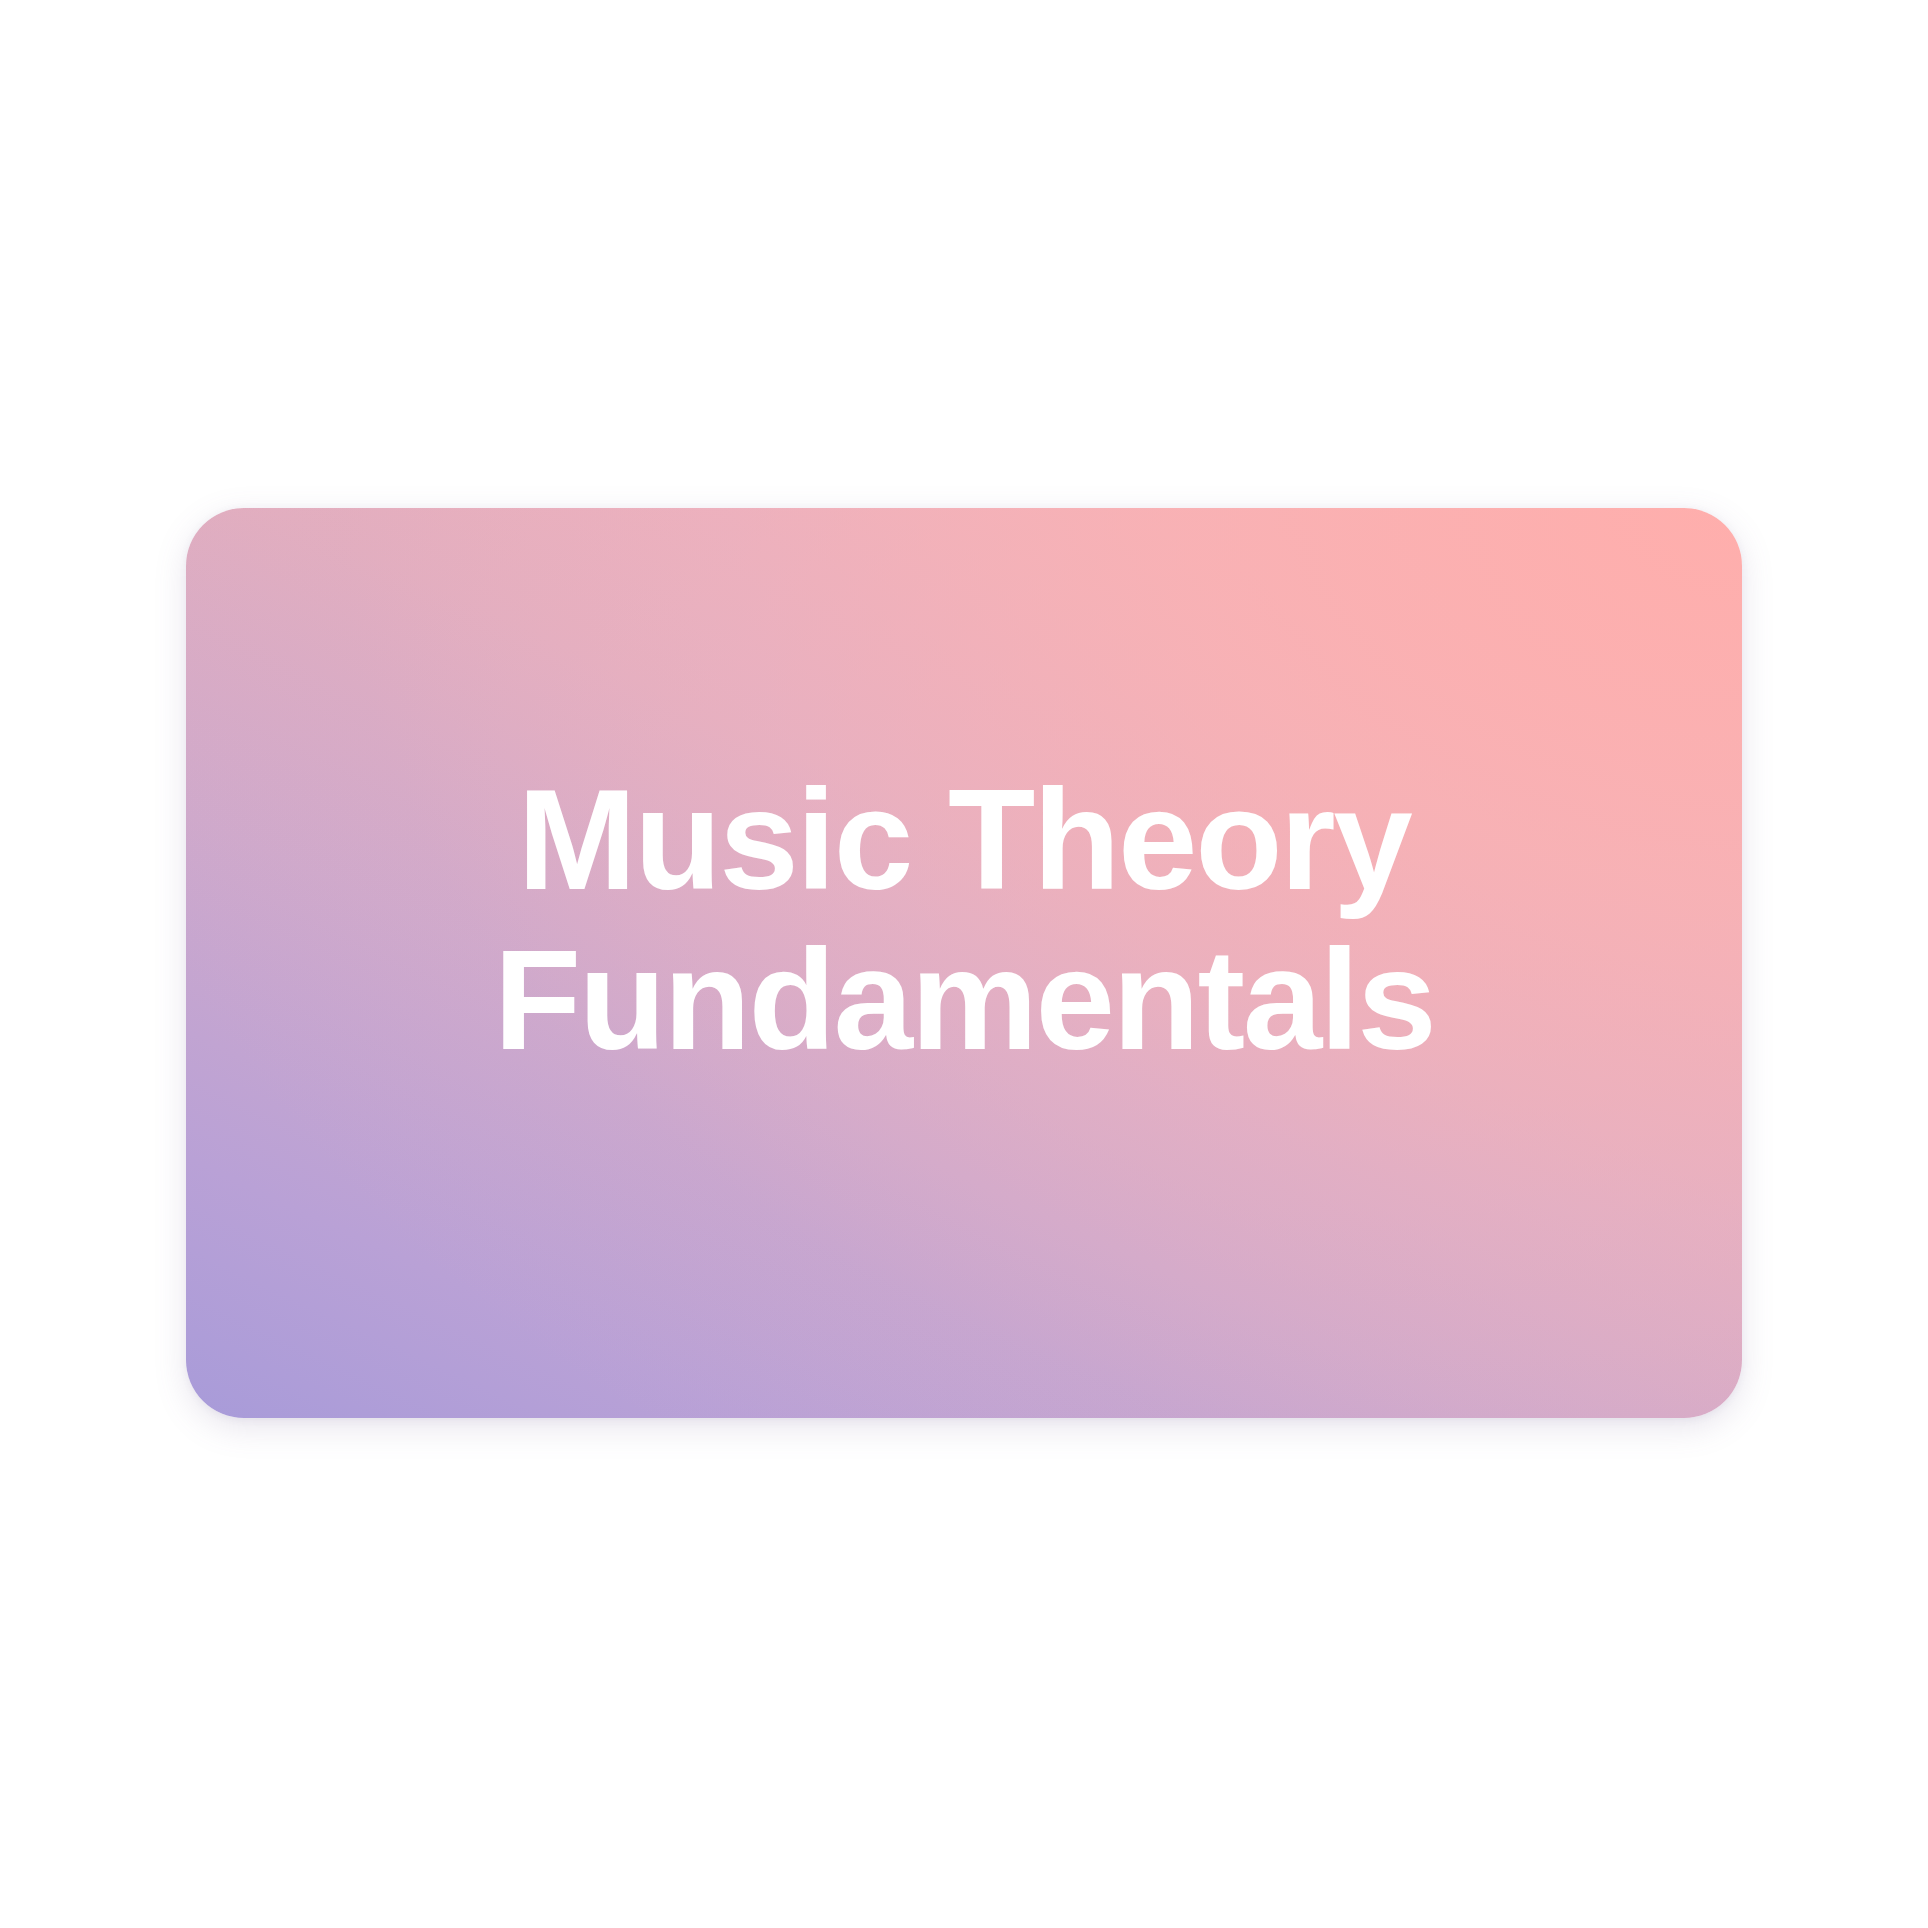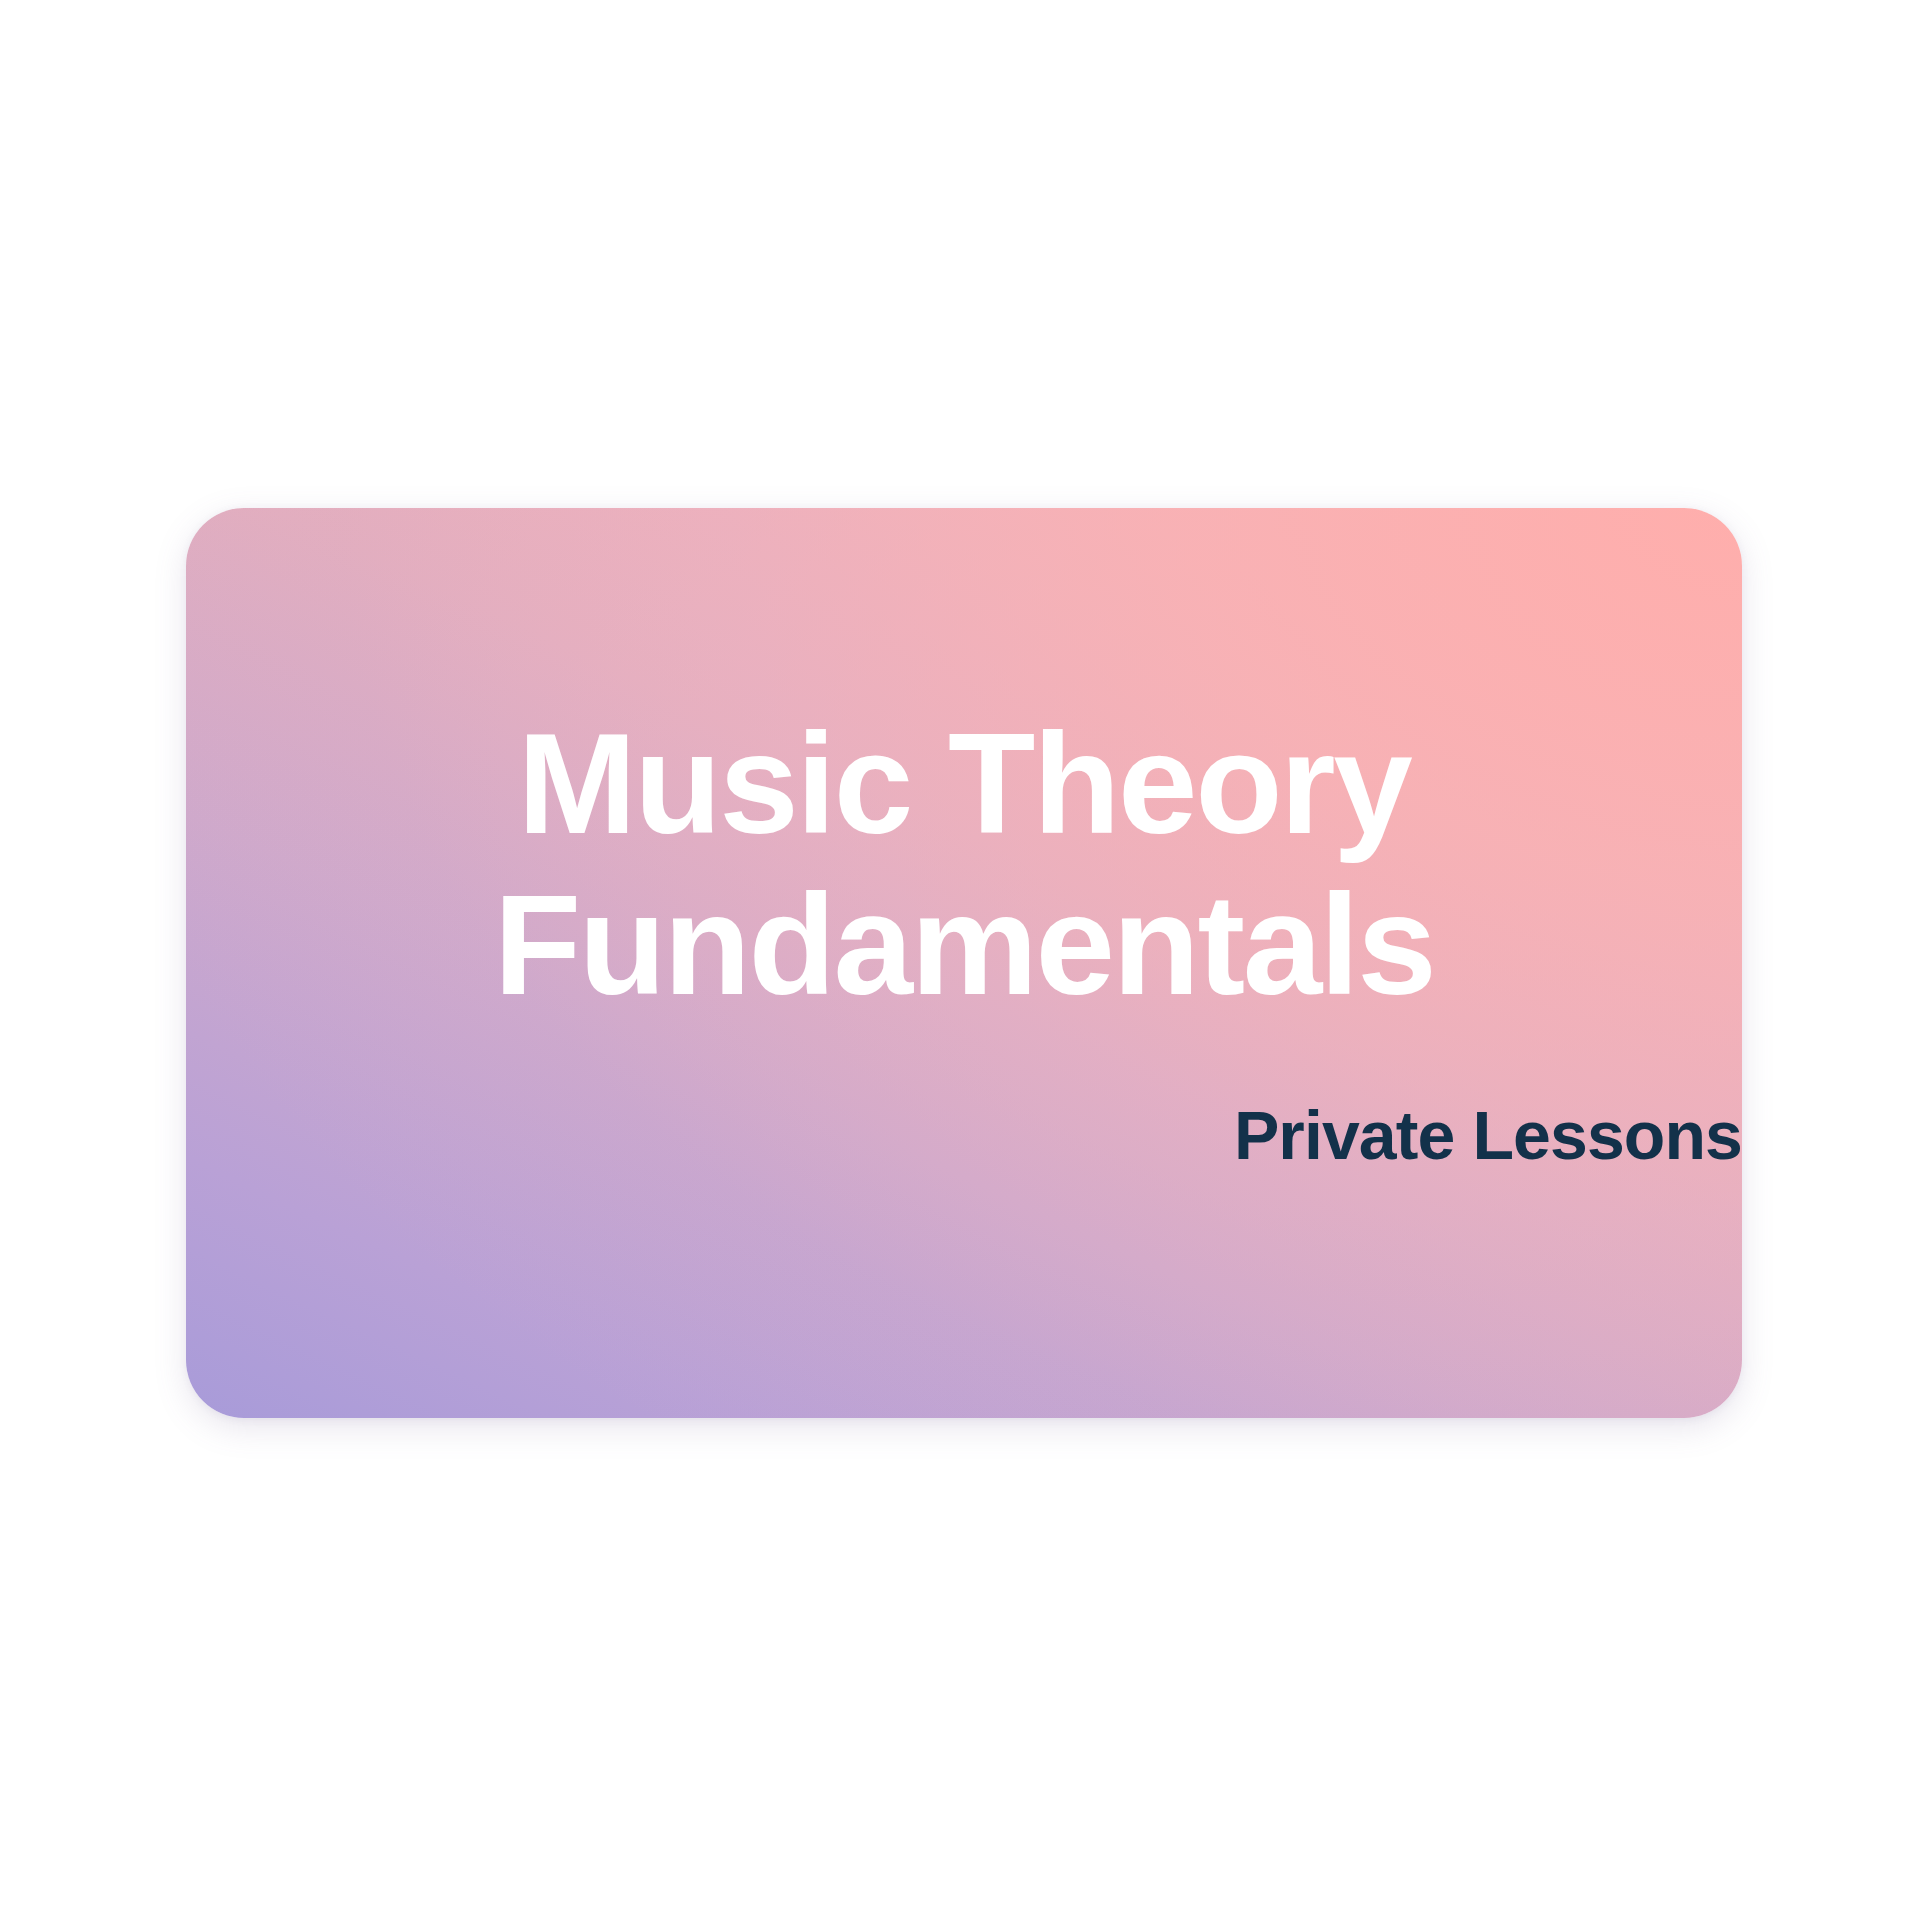--- a/index.html
+++ b/index.html
@@ -46,21 +46,21 @@
     box-shadow: 0 9.4px 32px rgba(120, 100, 150, 0.17),
                 0 1.9px 7.5px rgba(120, 100, 150, 0.08);
     overflow: hidden;
   }
 
   .card-inner {
     position: absolute;
     inset: 0;
     display: flex;
     flex-direction: column;
-    align-items: flex-end;
+    align-items: flex-start;
     justify-content: center;
     gap: 36px;
   }
 
   .title-block {
     width: 100%;
     text-align: center;
     padding: 0 66px;
     box-sizing: border-box;
   }
@@ -96,19 +96,18 @@
 <div class="canvas">
 
   <div class="promo-card">
     <div class="card-inner">
 
       <div class="title-block">
         <h1 class="card-title">Music Theory
 Fundamentals</h1>
       </div>
 
-      <p class="card-subtitle">Private Lessons</p>
 
     </div>
   </div>
 
 </div>
 
 
 </body></html>

